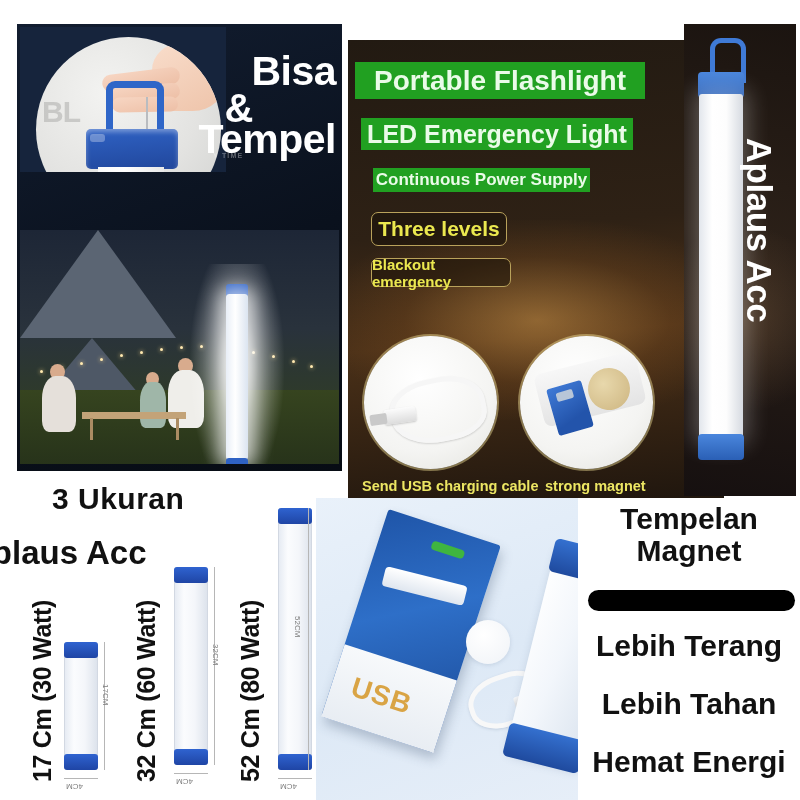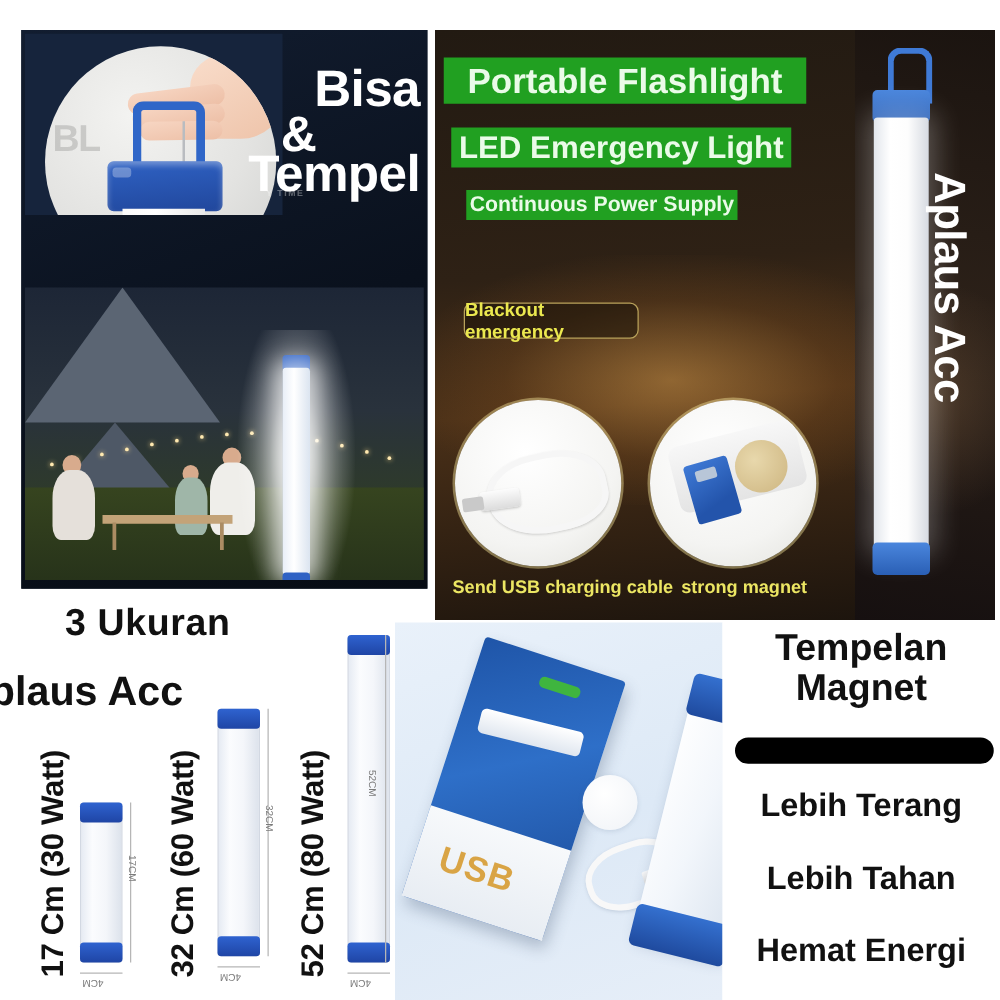--- a/index.html
+++ b/index.html
@@ -57,21 +57,21 @@
   .lampbar{position:absolute;left:206px;top:52px;width:22px;height:190px;}
   .lampglow{position:absolute;left:-36px;top:-18px;width:94px;height:226px;
     background:radial-gradient(ellipse at 50% 45%,rgba(255,255,255,.92) 0%,rgba(255,255,255,.42) 32%,rgba(255,255,255,0) 72%);}
   .lamptube{position:absolute;left:0;top:12px;width:22px;height:166px;border-radius:3px;
     background:linear-gradient(90deg,#e8eef7,#ffffff 42%,#dbe4f0);box-shadow:0 0 18px 6px rgba(255,255,255,.7);}
   .lampcap{position:absolute;left:0;width:22px;height:13px;border-radius:3px;background:#2f62c4;}
   .lampcap.t{top:2px;}
   .lampcap.b{top:176px;}
 
   
-  .panel-topright{position:absolute;left:348px;top:24px;width:376px;height:472px;overflow:hidden;
+  .panel-topright{position:absolute;left:348px;top:40px;width:376px;height:472px;overflow:hidden;
     background:linear-gradient(175deg,#221a12 0%,#2e2115 40%,#4a3018 62%,#1c140d 100%);}
   .tr-amb{position:absolute;left:-20px;top:180px;width:380px;height:200px;
     background:radial-gradient(ellipse at 55% 50%,rgba(255,186,90,.40) 0%,rgba(180,110,40,.16) 45%,rgba(0,0,0,0) 74%);}
   .banner{position:absolute;background:#21a021;color:#eafbe8;font-weight:bold;
     display:flex;align-items:center;justify-content:center;}
   .b1{left:7px;top:22px;width:290px;height:37px;font-size:28px;}
   .b2{left:13px;top:78px;width:272px;height:32px;font-size:25px;}
   .b3{left:25px;top:128px;width:217px;height:24px;font-size:17px;}
   .ybox{position:absolute;border:1px solid #b9a25b;border-radius:7px;color:#ebe84f;font-weight:bold;
     background:rgba(25,18,10,.55);display:flex;align-items:center;justify-content:center;}
@@ -172,21 +172,21 @@
     background:linear-gradient(180deg,#fafafa,#dadada);transform:rotate(-18deg);}
   .magnetdisc{position:absolute;left:150px;top:122px;width:44px;height:44px;border-radius:50%;
     background:radial-gradient(circle at 40% 34%,#ffffff,#f0f3f7);box-shadow:0 1px 4px rgba(90,110,140,.2);}
 
   
   .panel-feat{position:absolute;left:578px;top:498px;width:222px;height:302px;background:#fff;}
   .feat-head{position:absolute;left:0;width:100%;text-align:center;font-size:30px;font-weight:bold;color:#111;line-height:1.02;}
   .fh1{top:6px;}
   .fh2{top:38px;}
   .divider{position:absolute;left:10px;top:92px;width:207px;height:21px;border-radius:11px;background:#000;}
-  .featline{position:absolute;left:0;width:100%;text-align:center;font-size:26px;font-weight:bold;color:#111;}
+  .featline{position:absolute;left:0;width:100%;text-align:center;font-size:30px;font-weight:bold;color:#111;}
   .fl1{top:131px;}
   .fl2{top:189px;}
   .fl3{top:247px;}
 </style>
 </head>
 <body>
 
 <div id="stage">
 
   <div class="panel-topleft">
@@ -253,20 +253,21 @@
     </div>
   </div>
 
   <div class="panel-topright">
     <div class="tr-amb"></div>
 
     <div class="banner b1">Portable Flashlight</div>
     <div class="banner b2">LED Emergency Light</div>
     <div class="banner b3">Continuous Power Supply</div>
 
+    <div class="ybox y1">Three levels</div>
     <div class="ybox y2">Blackout emergency</div>
 
 
     <div class="circ-photo cp1">
       <div class="usbcable"></div>
       <div class="usbhead"></div>
       <div class="usbmicro"></div>
     </div>
     <div class="circ-photo cp2">
       <div class="magstrip"></div>

